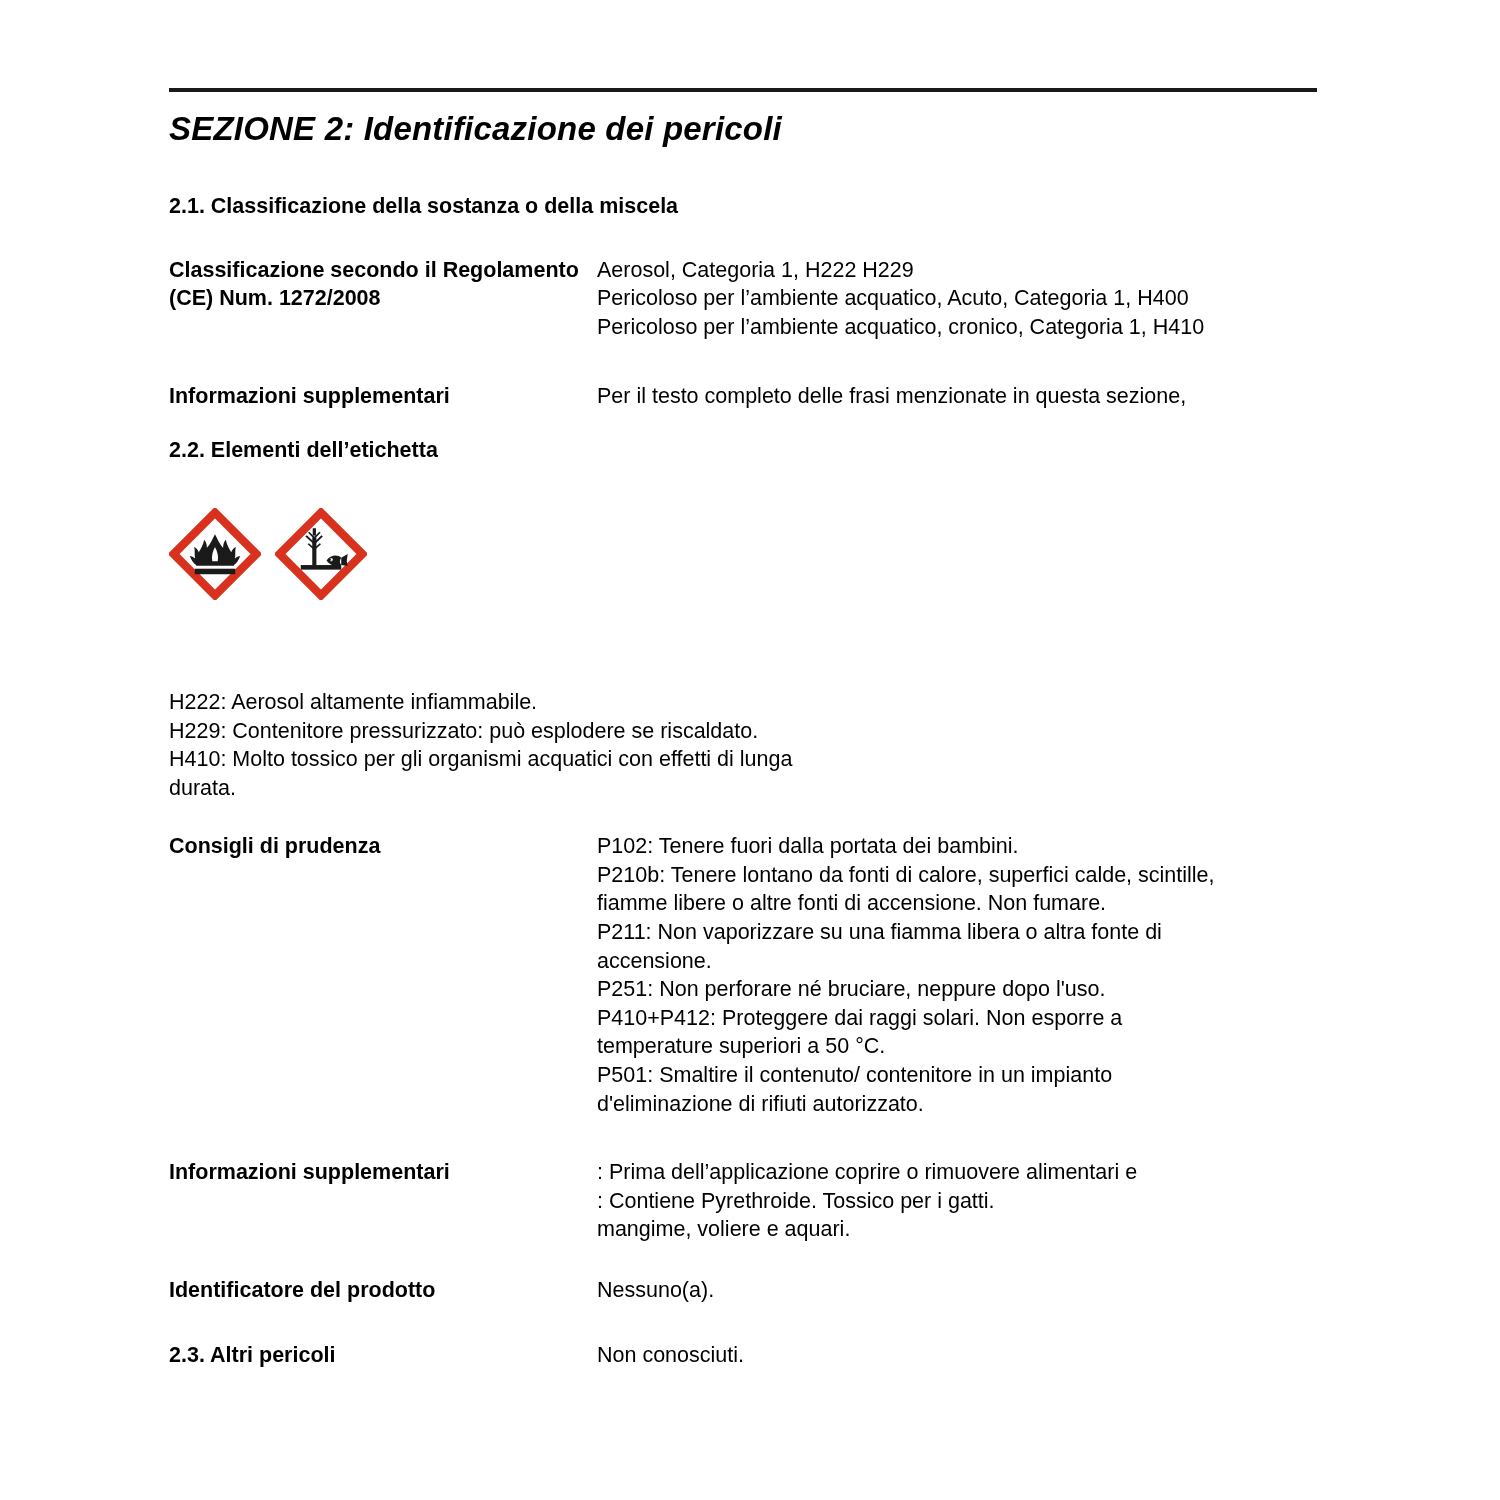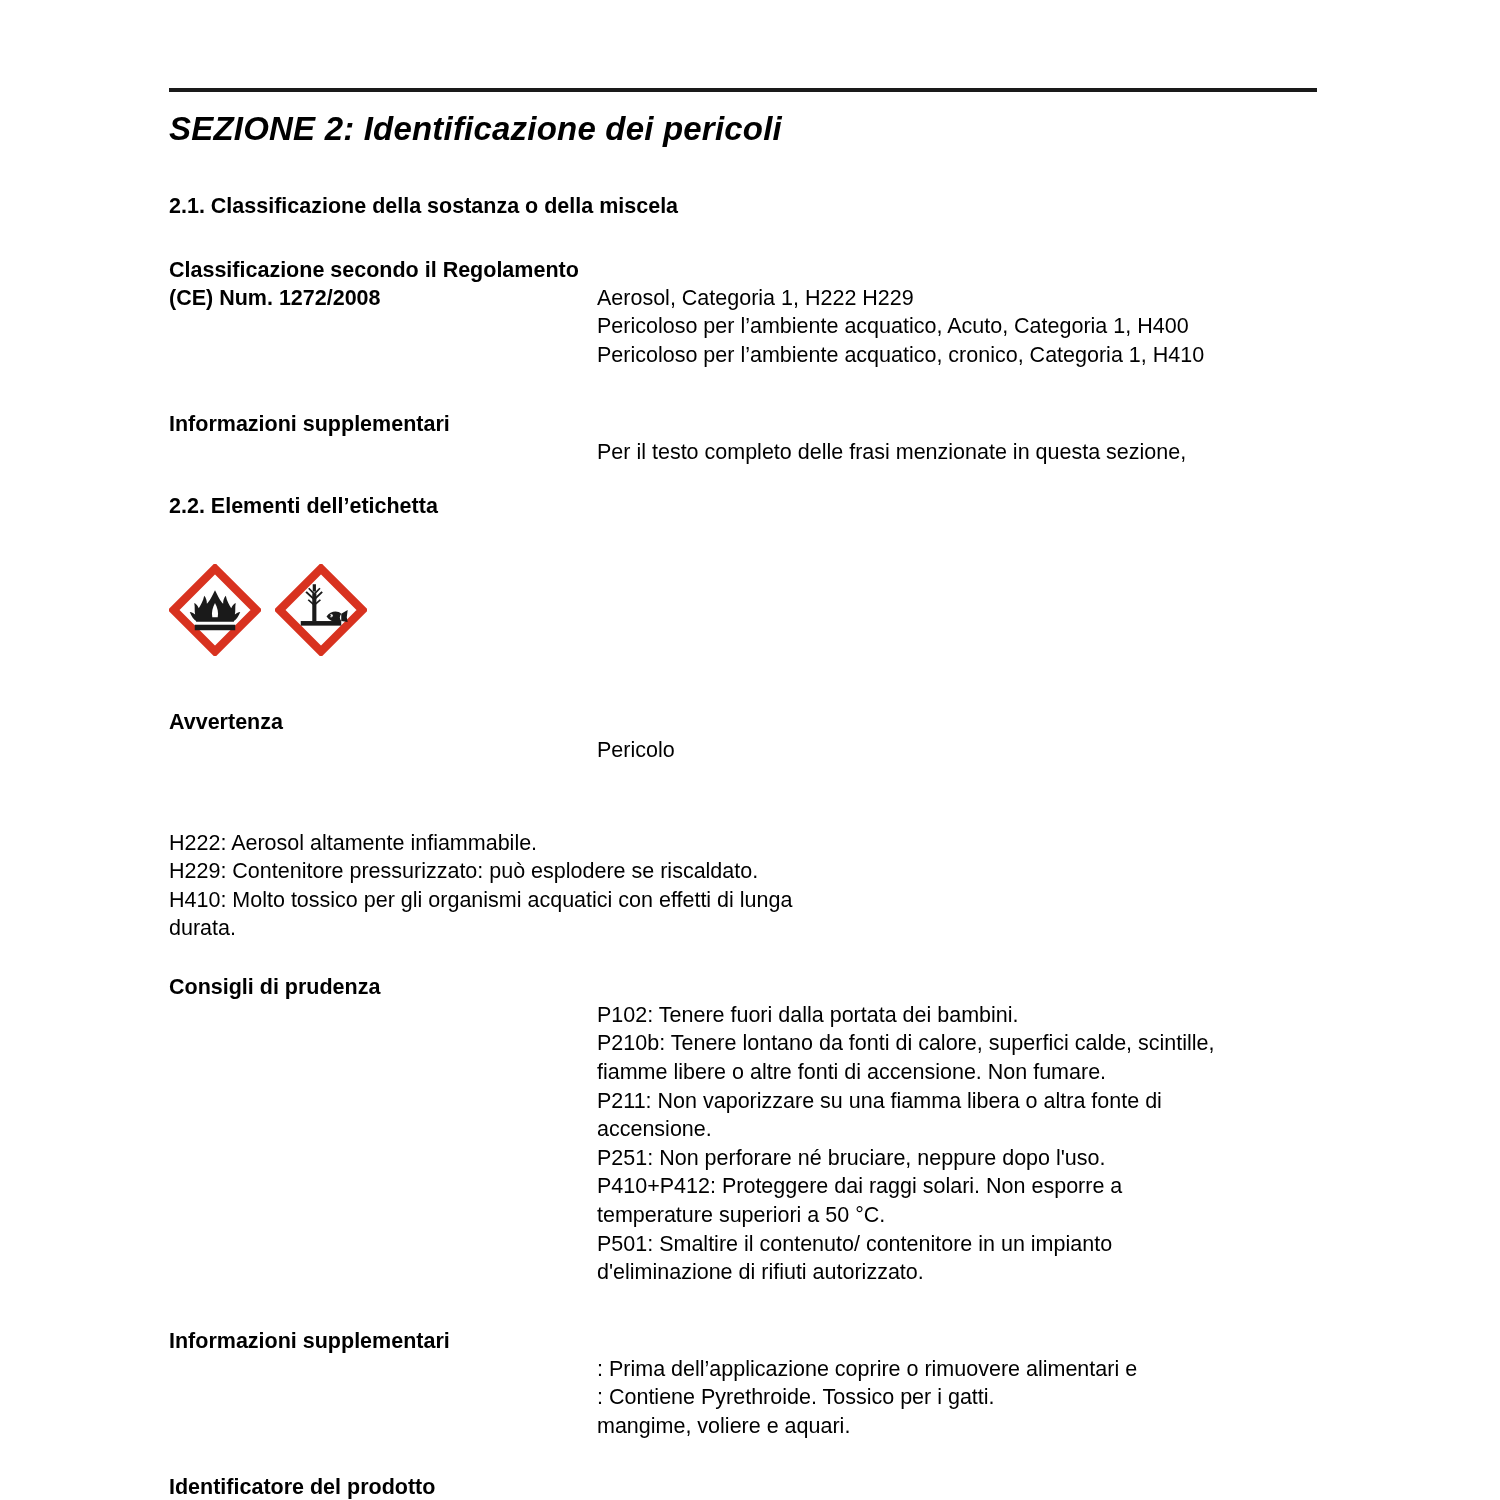--- a/index.html
+++ b/index.html
@@ -68,21 +68,20 @@
     font-weight: bold;
     line-height: 1.33;
     padding-right: 10px;
     box-sizing: border-box;
   }
   .row .value {
     flex: 1 1 auto;
     font-size: 21.5px;
     font-weight: normal;
     line-height: 1.33;
-    margin-top: 28px;
   }
   .value .line {
     display: block;
   }
 
   
   .sp-28 { height: 28px; }
   .sp-30 { height: 30px; }
   .sp-32 { height: 32px; }
   .sp-36 { height: 36px; }
@@ -205,24 +204,20 @@
 
           <path d="M60,55.2 L61,54.2 L63.2,56.4 L62.2,57.4 Z" fill="#ffffff"></path>
           <path d="M63.2,54.2 L62.2,55.2 L60,57.4 L61,58.4 Z" fill="#ffffff"></path>
         </g>
       </svg>
 
     </div>
 
     <div class="sp-52"></div>
 
-    <div class="row">
-      <div class="label">Avvertenza</div>
-      <div class="value">Pericolo</div>
-    </div>
 
     <div class="sp-36"></div>
 
     <div class="row">
       <div class="value">
         <span class="line">H222: Aerosol altamente infiammabile.</span>
         <span class="line">H229: Contenitore pressurizzato: può esplodere se riscaldato.</span>
         <span class="line">H410: Molto tossico per gli organismi acquatici con effetti di lunga</span>
         <span class="line">durata.</span>
       </div>
@@ -254,20 +249,21 @@
         <span class="line">: Prima dell’applicazione coprire o rimuovere alimentari e</span>
         <span class="line">: Contiene Pyrethroide. Tossico per i gatti.</span>
         <span class="line">mangime, voliere e aquari.</span>
       </div>
     </div>
 
     <div class="sp-32"></div>
 
     <div class="row">
       <div class="label">Identificatore del prodotto</div>
+      <div class="value">Nessuno(a).</div>
     </div>
 
     <div class="sp-36"></div>
 
     <div class="row">
       <div class="label">2.3. Altri pericoli</div>
       <div class="value">Non conosciuti.</div>
     </div>
 
   </div>

